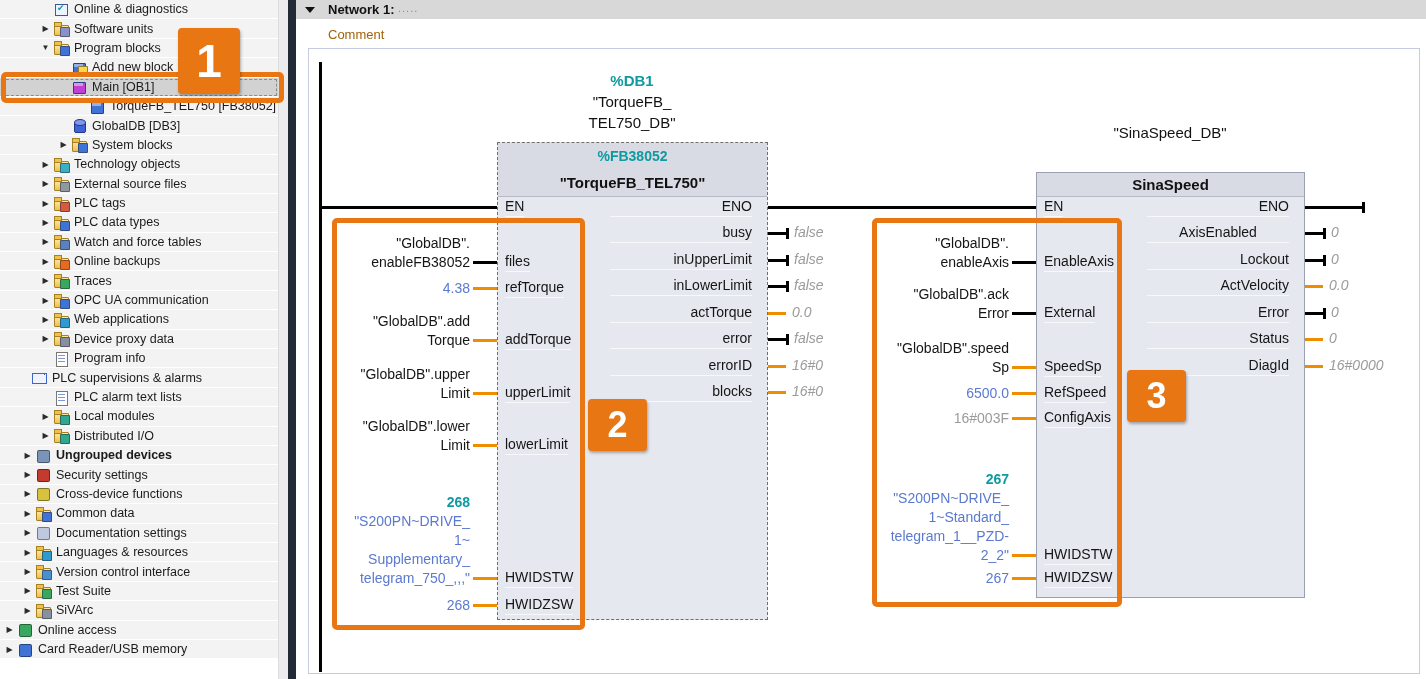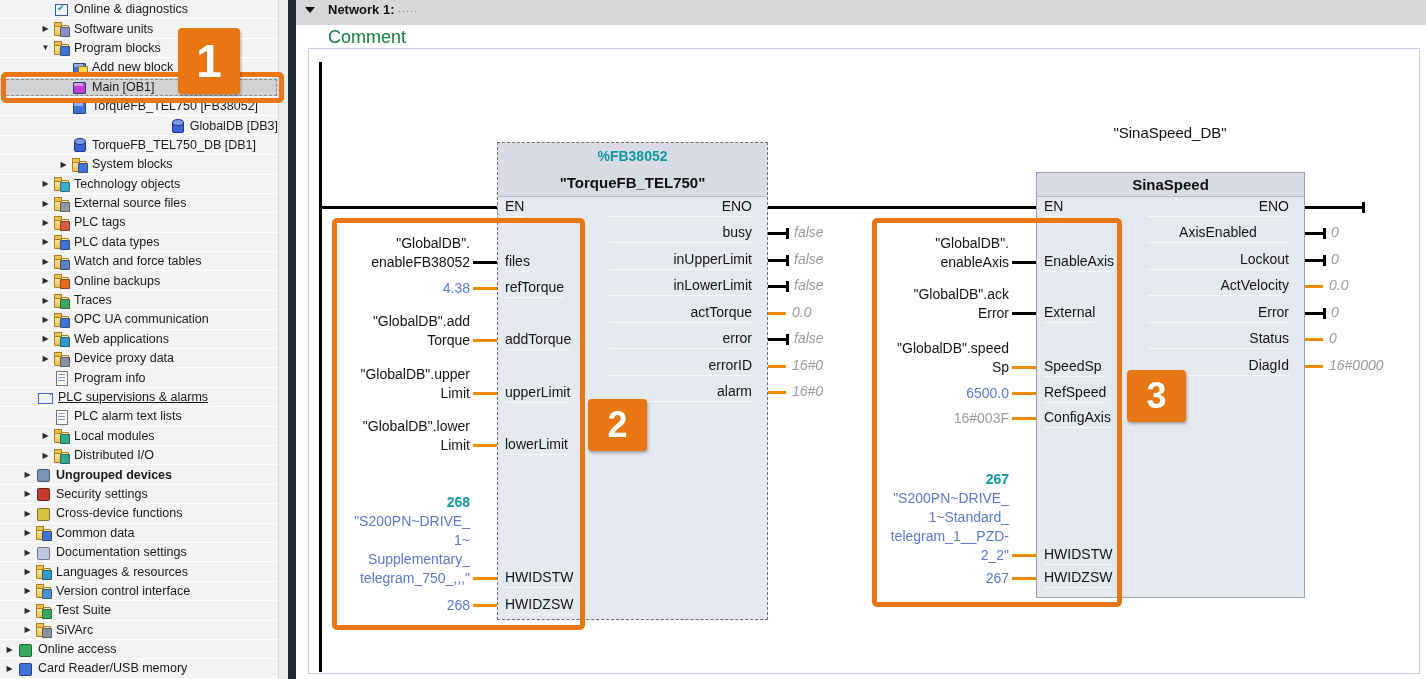--- a/index.html
+++ b/index.html
@@ -29,25 +29,25 @@
   .ic-mail::after{content:"";position:absolute;left:1px;top:3px;width:13px;height:5px;
       background:linear-gradient(135deg,#3f63c6 0 2px,transparent 2px),linear-gradient(225deg,#3f63c6 0 2px,transparent 2px);}
   .ic-diag::before{content:"";position:absolute;left:2px;top:2px;width:11px;height:10px;background:#eef4ff;border:1px solid #3a5a9a;}
   .ic-diag::after{content:"\2714";position:absolute;left:4px;top:1px;font-size:9px;color:#0f9aa0;}
   .ic-sq::before{content:"";position:absolute;left:2px;top:2px;width:11px;height:11px;border-radius:2px;border:1px solid rgba(0,0,0,.4);background:var(--c,#888);}
   .gutter{position:absolute;left:278px;top:0;width:10px;height:679px;background:#ececee;border-left:1px solid #dcdcdc;box-sizing:border-box;}
   .divider{position:absolute;left:288px;top:0;width:8px;height:679px;background:#222a36;}
 
   
   .editor{position:absolute;left:296px;top:0;width:1130px;height:679px;background:#fff;}
-  .net-header{position:absolute;left:0;top:0;right:0;height:25px;background:#d8d8d8;}
+  .net-header{position:absolute;left:0;top:0;right:0;height:19px;background:#d8d8d8;}
   .tri{position:absolute;left:9px;top:7px;width:0;height:0;border-left:5px solid transparent;border-right:5px solid transparent;border-top:6px solid #111;}
   .net-title{position:absolute;left:32px;top:2px;font-size:13px;font-weight:bold;color:#111;}
   .net-dots{position:absolute;left:102px;top:2px;font-size:11px;color:#8f8f8f;letter-spacing:1px;}
-  .comment{position:absolute;left:32px;top:27px;font-size:18px;color:#15803d;}
+  .comment{position:absolute;left:32px;top:27px;font-size:13px;color:#a16207;}
   .canvas{position:absolute;left:12px;top:48px;width:1112px;height:626px;border:1px solid #c7cbe2;box-sizing:border-box;}
   .rail{position:absolute;left:23px;top:62px;width:3px;height:610px;background:#000;}
 
   .fb{position:absolute;box-sizing:border-box;background:#e6e8f0;}
   .fb1{left:201px;top:142px;width:271px;height:478px;border:1px dashed #6e6e6e;}
   .fb2{left:740px;top:172px;width:269px;height:426px;border:1px solid #9aa0b0;}
   .fb-head{position:absolute;left:0;top:0;right:0;background:#d8dbe4;border-bottom:1px solid #b5bac6;text-align:center;}
   .fb1 .fb-head{height:53px;}
   .fb2 .fb-head{height:23px;}
   .fb-num{font-size:14px;font-weight:bold;color:#0f9aa0;line-height:27px;}
@@ -114,36 +114,31 @@
         <span class="ic ic-cube" style="--c: #3f74d6;">
           <span class="bdg" style="background: rgb(255, 213, 74);"></span>
         </span>
         <span class="lbl">Add new block</span>
       </div>
       <div class="trow sel" style="padding-left: 57px;">
         <span class="arrow"></span>
         <span class="ic ic-cube" style="--c: #c23fd6;"></span>
         <span class="lbl">Main [OB1]</span>
       </div>
-      <div class="trow" style="padding-left: 57px;">
+      <div class="trow" style="padding-left: 75px;">
         <span class="arrow"></span>
         <span class="ic ic-cube" style="--c: #3f74d6;"></span>
         <span class="lbl">TorqueFB_TEL750 [FB38052]</span>
       </div>
-      <div class="trow" style="padding-left: 23px; justify-content: flex-end;">
+      <div class="trow" style="padding-left: 57px;">
         <span class="arrow"></span>
         <span class="ic ic-cyl"></span>
         <span class="lbl">GlobalDB [DB3]</span>
       </div>
       <div class="trow" style="padding-left: 57px;">
-        <span class="arrow"></span>
-        <span class="ic ic-cyl"></span>
-        <span class="lbl">TorqueFB_TEL750_DB [DB1]</span>
-      </div>
-      <div class="trow" style="padding-left: 57px;">
         <span class="arrow">▶</span>
         <span class="ic ic-folder">
           <span class="bdg" style="background: rgb(63, 116, 214);"></span>
         </span>
         <span class="lbl">System blocks</span>
       </div>
       <div class="trow" style="padding-left: 39px;">
         <span class="arrow">▶</span>
         <span class="ic ic-folder">
           <span class="bdg" style="background: rgb(56, 176, 200);"></span>
@@ -211,21 +206,21 @@
         <span class="ic ic-folder">
           <span class="bdg" style="background: rgb(136, 144, 160);"></span>
         </span>
         <span class="lbl">Device proxy data</span>
       </div>
       <div class="trow" style="padding-left: 39px;">
         <span class="arrow"></span>
         <span class="ic ic-doc"></span>
         <span class="lbl">Program info</span>
       </div>
-      <div class="trow" style="padding-left: 23px; text-decoration: underline;">
+      <div class="trow" style="padding-left: 17px;">
         <span class="arrow"></span>
         <span class="ic ic-mail"></span>
         <span class="lbl">PLC supervisions &amp; alarms</span>
       </div>
       <div class="trow" style="padding-left: 39px;">
         <span class="arrow"></span>
         <span class="ic ic-doc"></span>
         <span class="lbl">PLC alarm text lists</span>
       </div>
       <div class="trow" style="padding-left: 39px;">
@@ -315,20 +310,25 @@
     <div class="net-header">
       <span class="tri"></span>
       <span class="net-title">Network 1:</span>
       <span class="net-dots">.....</span>
     </div>
     <div class="comment">Comment</div>
 
     <div class="canvas"></div>
     <div class="rail"></div>
 
+    <div class="db-label db1">
+      <div class="db-num">%DB1</div>
+      <div>"TorqueFB_</div>
+      <div>TEL750_DB"</div>
+    </div>
     <div class="db-label db2">
       <div>"SinaSpeed_DB"</div>
     </div>
 
     <div class="fb fb1">
       <div class="fb-head">
         <div class="fb-num">%FB38052</div>
         <div class="fb-title">"TorqueFB_TEL750"</div>
       </div>
     </div>
@@ -400,21 +400,21 @@
         <span class="pin r" style="left: 314px; width: 142px; top: 303px;">actTorque</span>
         <span class="val" style="left: 496px; top: 303px;">0.0</span>
         <div class="wire bool" style="left: 472px; top: 338px; width: 18px;"></div>
         <span class="pin r" style="left: 314px; width: 142px; top: 329px;">error</span>
         <div class="tick" style="left: 490px; top: 334px;"></div>
         <span class="val" style="left: 498px; top: 329px;">false</span>
         <div class="wire data" style="left: 472px; top: 365px; width: 18px;"></div>
         <span class="pin r" style="left: 314px; width: 142px; top: 356px;">errorID</span>
         <span class="val" style="left: 496px; top: 356px;">16#0</span>
         <div class="wire data" style="left: 472px; top: 391px; width: 18px;"></div>
-        <span class="pin r" style="left: 314px; width: 142px; top: 382px;">alarm</span>
+        <span class="pin r" style="left: 314px; width: 142px; top: 382px;">blocks</span>
         <span class="val" style="left: 496px; top: 382px;">16#0</span>
         <span class="pin" style="left: 748px; top: 197px;">EN</span>
         <span class="pin r" style="left: 851px; width: 142px; top: 197px;">ENO</span>
         <div class="wire bool" style="left: 716px; top: 261px; width: 24px;"></div>
         <span class="pin" style="left: 748px; top: 252px;">EnableAxis</span>
         <div class="op" style="left: 548px; width: 165px; top: 234px;">
           <div class="ln k-sym">"GlobalDB".</div>
           <div class="ln k-sym">enableAxis</div>
         </div>
         <div class="wire bool" style="left: 716px; top: 312px; width: 24px;"></div>

